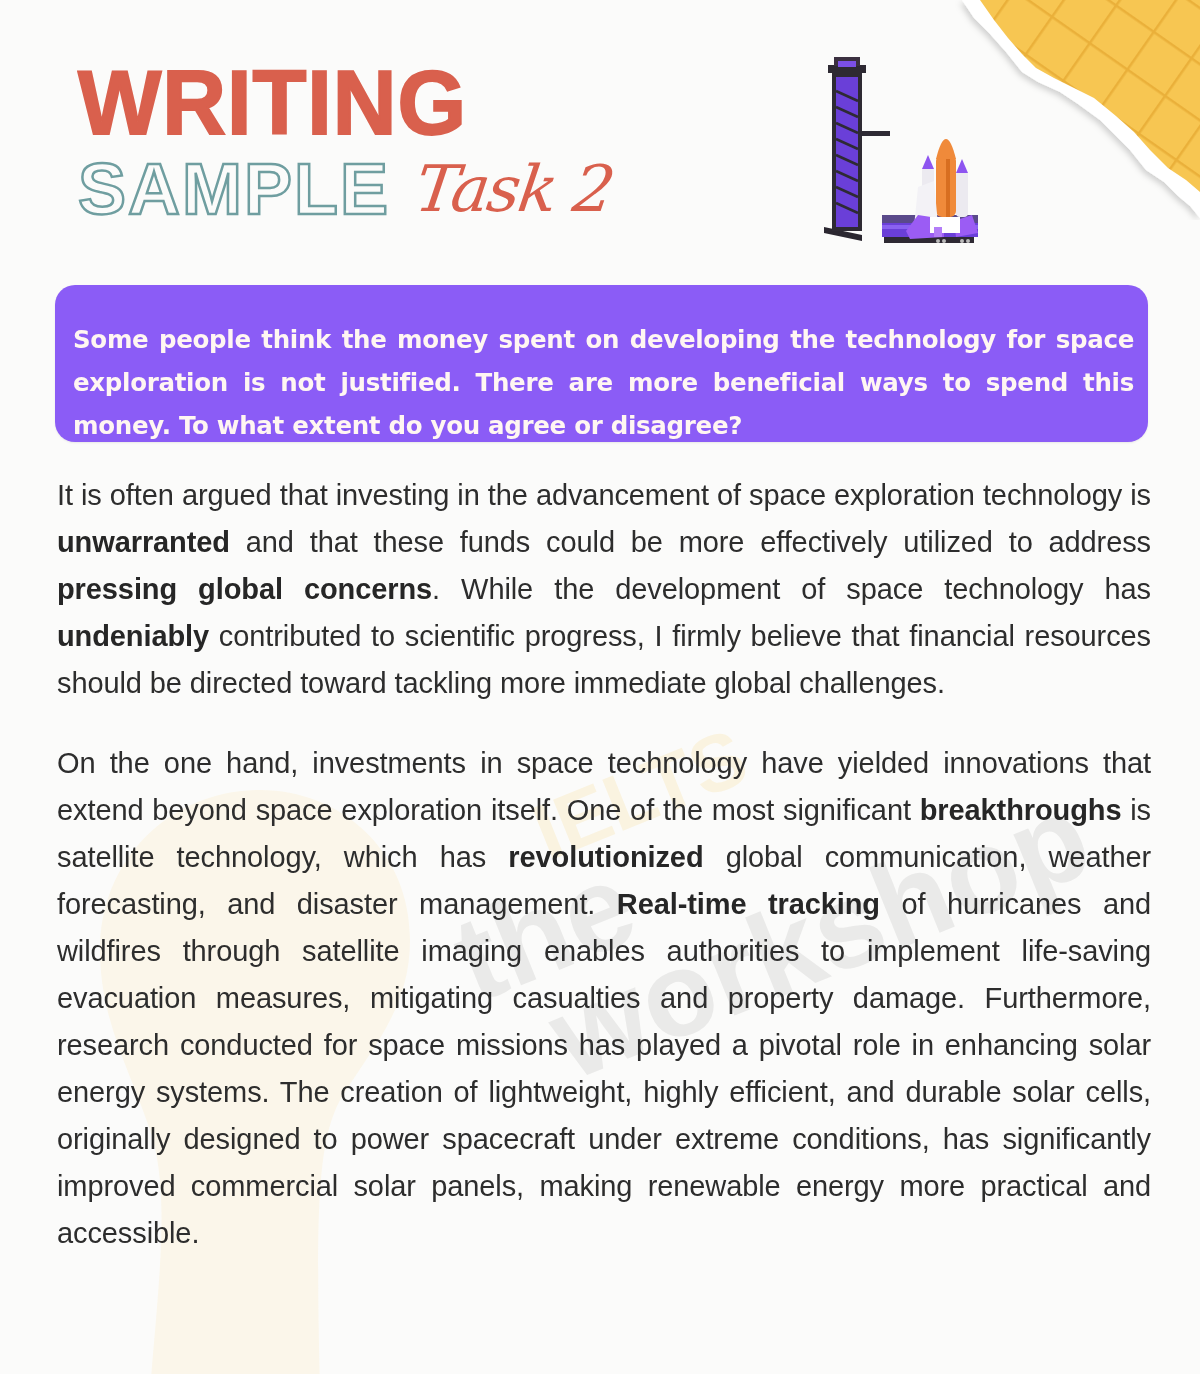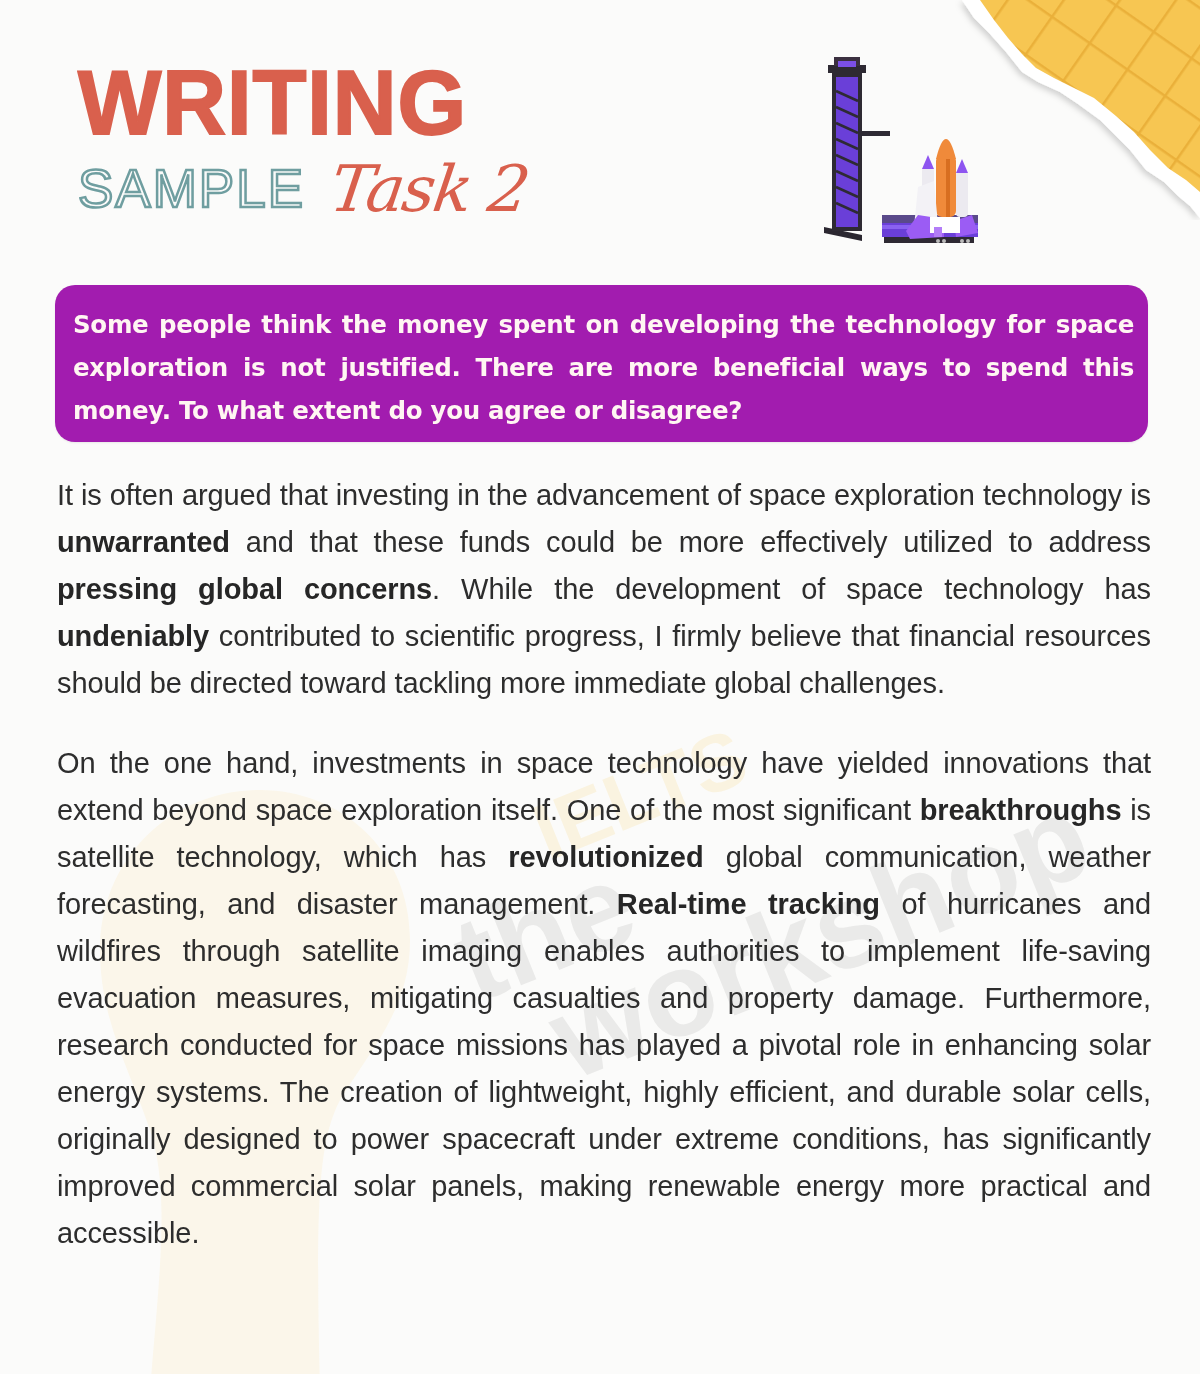--- a/index.html
+++ b/index.html
@@ -89,22 +89,22 @@
       transform: scaleX(0.98);
       transform-origin: left;
     }
     .title-row2 {
       display: flex;
       align-items: flex-end;
       margin-top: 8px;
     }
     .title-sample {
       font-family: "Liberation Sans", sans-serif;
-      font-weight: normal;
-      font-size: 53px;
+      font-weight: bold;
+      font-size: 72px;
       line-height: 74px;
       letter-spacing: 2px;
       color: transparent;
       -webkit-text-stroke: 2.5px #6f9ea0;
     }
     .title-task {
       font-family: "DejaVu Serif", serif;
       font-style: italic;
       font-size: 64px;
       color: #d9604d;
@@ -124,23 +124,23 @@
       height: 190px;
     }
 
     
     .prompt-box {
       position: absolute;
       left: 55px;
       top: 285px;
       width: 1093px;
       height: 157px;
-      background: #a21caf;
+      background: #8b5cf6;
       border-radius: 20px;
-      padding: 18px 14px 0 18px;
+      padding: 33px 14px 0 18px;
       box-shadow: 0 1px 2px rgba(0,0,0,0.08);
     }
     .prompt-text {
       color: #fff6f2;
       font-family: "DejaVu Sans", sans-serif;
       font-weight: bold;
       font-size: 24.5px;
       line-height: 43px;
       text-align: justify;
       letter-spacing: -0.3px;

